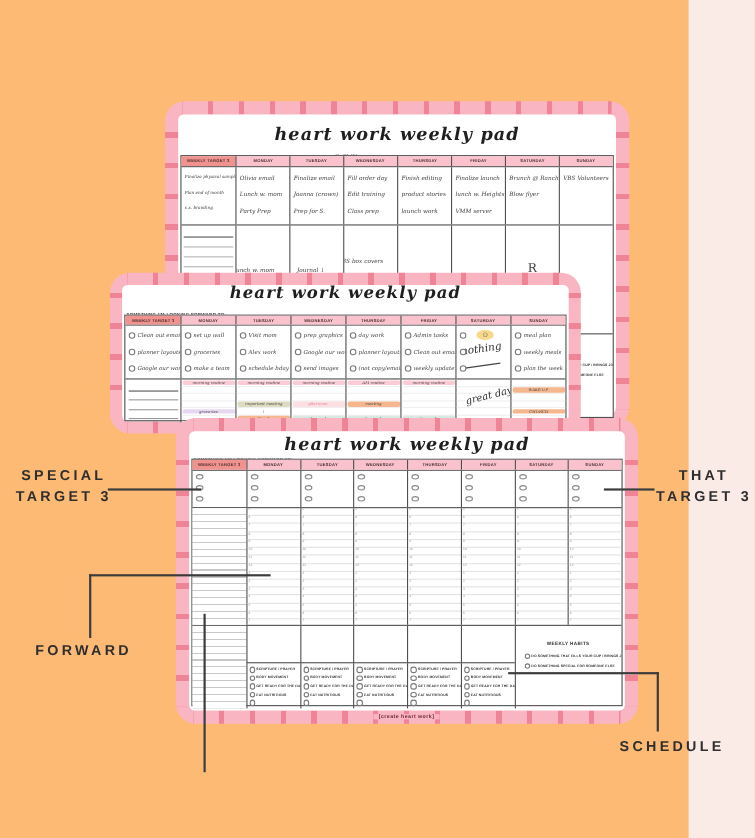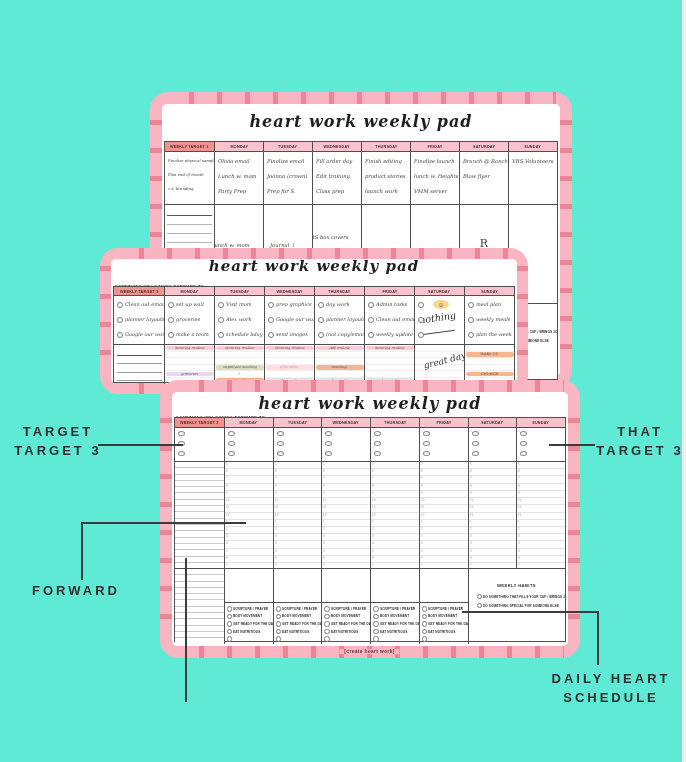--- a/index.html
+++ b/index.html
@@ -1,17 +1,17 @@
 <!DOCTYPE html>
 <html><head>
 <meta charset="utf-8">
 <style>
   html,body{margin:0;padding:0;background:#fbebe7;}
   body{width:686px;height:762px;overflow:hidden;font-family:"Liberation Sans",sans-serif;}
-  .stage{position:relative;width:682px;height:762px;background:#5eead4;}
+  .stage{position:relative;width:626px;height:762px;background:#fdba74;}
 
   
   .pad{position:absolute;background:#f9b6c2;border-radius:18px;}
   .pad-back{left:150px;top:92px;width:422px;height:296px;z-index:1;}
   .pad-mid{left:100px;top:248px;width:428px;height:146px;z-index:2;}
   .pad-front{left:160px;top:380px;width:420px;height:278px;z-index:3;}
   .tick{position:absolute;}
   .tick.t,.tick.b{left:16px;right:16px;height:12px;background:repeating-linear-gradient(90deg,transparent 0 23px,#ee8495 23px 28px);}
   .tick.t{top:0;} .tick.b{bottom:0;}
   .tick.l,.tick.r{top:16px;bottom:16px;width:12px;background:repeating-linear-gradient(0deg,transparent 0 23px,#ee8495 23px 28px);}
@@ -1075,39 +1075,38 @@
                 <span class="habx">DO SOMETHING SPECIAL FOR SOMEONE ELSE</span>
               </div>
             </div>
           </div>
         </div>
     </div>
     <div class="footer"><span>[create heart work]</span></div>
   </div>
 
   <div class="callout" style="left:10px;top:423px;width:96px;">
-    <div>TARGET</div>
+    <div>SPECIAL</div>
     <div>TARGET 3</div>
   </div>
   <div class="aline" style="left:98px;top:444px;width:85px;height:2px;"></div>
 
   <div class="callout" style="left:594px;top:423px;width:92px;">
     <div>THAT</div>
     <div>TARGET 3</div>
   </div>
   <div class="aline" style="left:549px;top:444px;width:46px;height:2px;"></div>
 
   <div class="callout" style="left:16px;top:582px;width:120px;">
     <div>FORWARD</div>
   </div>
   <div class="aline" style="left:81px;top:522px;width:165px;height:2px;"></div>
   <div class="aline" style="left:81px;top:522px;width:2px;height:58px;"></div>
 
   <div class="aline" style="left:185px;top:558px;width:2px;height:144px;"></div>
 
   <div class="callout" style="left:536px;top:670px;width:150px;">
-    <div>DAILY HEART</div>
     <div>SCHEDULE</div>
   </div>
   <div class="aline" style="left:462px;top:611px;width:137px;height:2px;"></div>
   <div class="aline" style="left:597px;top:611px;width:2px;height:54px;"></div>
 
 </div>
 
 </body></html>

